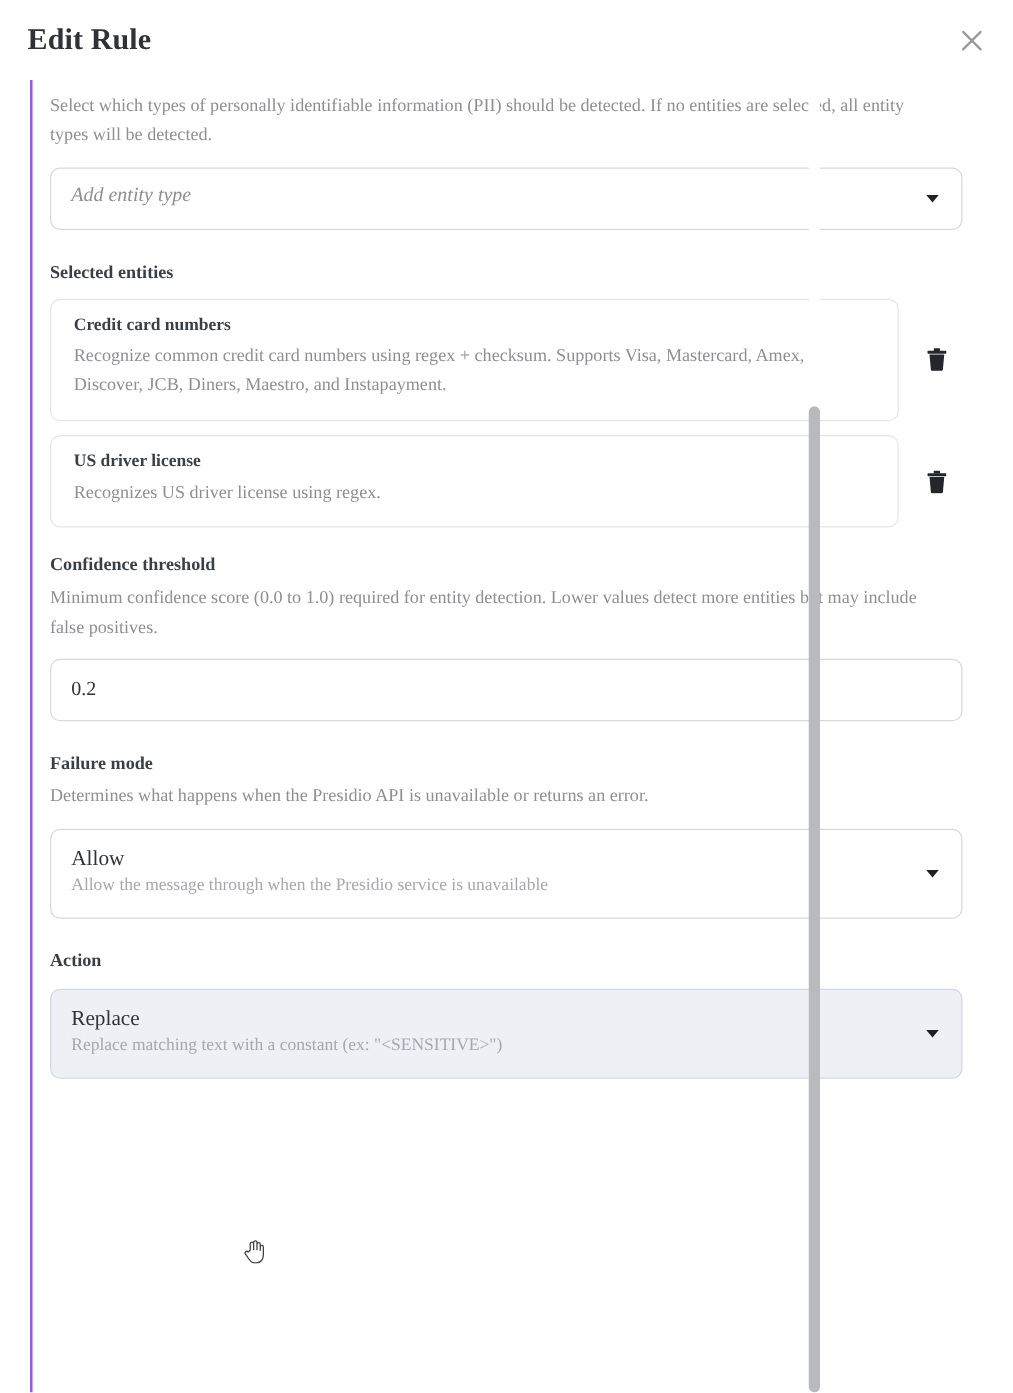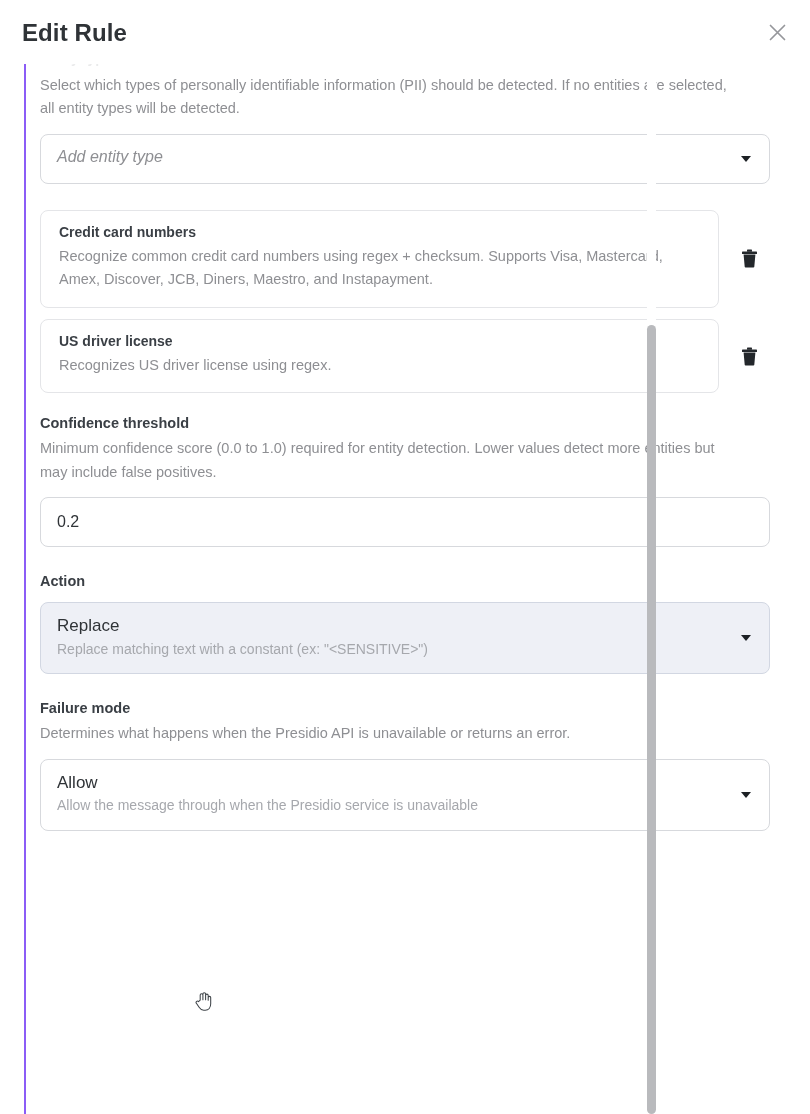--- a/index.html
+++ b/index.html
@@ -6,20 +6,21 @@
   html, body {
     width: 810px; height: 1114px;
     background: #ffffff;
     font-family: "Liberation Sans", sans-serif;
     overflow: hidden;
   }
   #app {
     position: relative;
     width: 660px; height: 1114px;
     background: #ffffff;
+    font-family: Liberation Serif, serif;
   }
 
   
   .dialog-header {
     position: absolute;
     top: 0; left: 0;
     width: 810px; height: 64px;
     background: #ffffff;
   }
   .dialog-title {
@@ -221,20 +222,21 @@
 
       <div class="clipped-label">Entity types</div>
       <div class="section-desc">Select which types of personally identifiable information (PII) should be detected. If no entities are selected, all entity types will be detected.</div>
 
       <div class="select-box">
         <div class="select-placeholder">Add entity type</div>
         <span class="caret"></span>
       </div>
 
       <div class="block">
+        <div class="field-label">Selected entities</div>
         <div class="entities-list">
 
           <div class="entity-row">
             <div class="entity-card">
               <div class="entity-name">Credit card numbers</div>
               <div class="entity-desc">Recognize common credit card numbers using regex + checksum. Supports Visa, Mastercard, Amex, Discover, JCB, Diners, Maestro, and Instapayment.</div>
             </div>
             <div class="trash-btn">
               <svg width="17" height="19" viewBox="0 0 17 19" aria-hidden="true">
                 <rect x="1" y="2.6" width="15" height="2.4" rx="0.6" fill="#23272b"></rect>
@@ -262,38 +264,38 @@
         </div>
       </div>
 
       <div class="block-sm">
         <div class="field-label">Confidence threshold</div>
         <div class="section-desc">Minimum confidence score (0.0 to 1.0) required for entity detection. Lower values detect more entities but may include false positives.</div>
         <div class="text-input">0.2</div>
       </div>
 
       <div class="block">
-        <div class="field-label">Action</div>
-        <div class="select-box tall highlight">
-          <div class="select-value">Replace</div>
-          <div class="select-sub">Replace matching text with a constant (ex: "&lt;SENSITIVE&gt;")</div>
-          <span class="caret"></span>
-        </div>
-      </div>
-
-      <div class="block">
         <div class="field-label">Failure mode</div>
         <div class="section-desc">Determines what happens when the Presidio API is unavailable or returns an error.</div>
         <div class="select-box tall">
           <div class="select-value">Allow</div>
           <div class="select-sub">Allow the message through when the Presidio service is unavailable</div>
           <span class="caret"></span>
         </div>
       </div>
 
+      <div class="block">
+        <div class="field-label">Action</div>
+        <div class="select-box tall highlight">
+          <div class="select-value">Replace</div>
+          <div class="select-sub">Replace matching text with a constant (ex: "&lt;SENSITIVE&gt;")</div>
+          <span class="caret"></span>
+        </div>
+      </div>
+
 
     </div>
   </div>
 
   <div class="scrollbar-track"></div>
   <div class="scrollbar-thumb"></div>
 
   <div class="cursor">
     <svg width="17" height="20" viewBox="0 0 17 20" aria-hidden="true">
       <path d="M5.2 9.2 V4.0 a1.35 1.35 0 0 1 2.7 0 V8.7 V3.0 a1.35 1.35 0 0 1 2.7 0 V8.7 V4.4 a1.3 1.3 0 0 1 2.6 0 V9.2 V6.6 a1.25 1.25 0 0 1 2.5 0 v6.2 c0 3.6 -2.1 6.5 -5.4 6.5 h-1.6 c-2.3 0 -3.4 -1.3 -4.6 -3.1 L1.4 12.3 a1.35 1.35 0 0 1 2.1 -1.7 z" fill="#ffffff" stroke="#3e4348" stroke-width="1.05" stroke-linejoin="round"></path>

